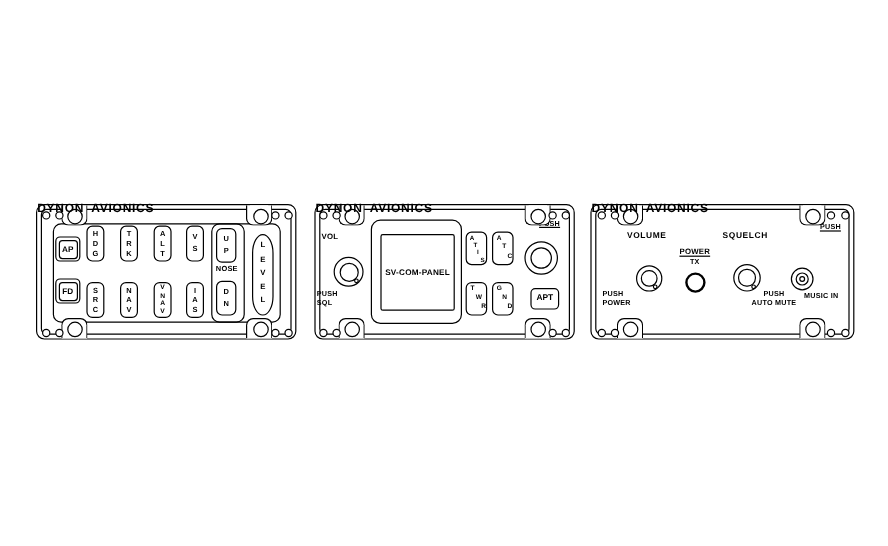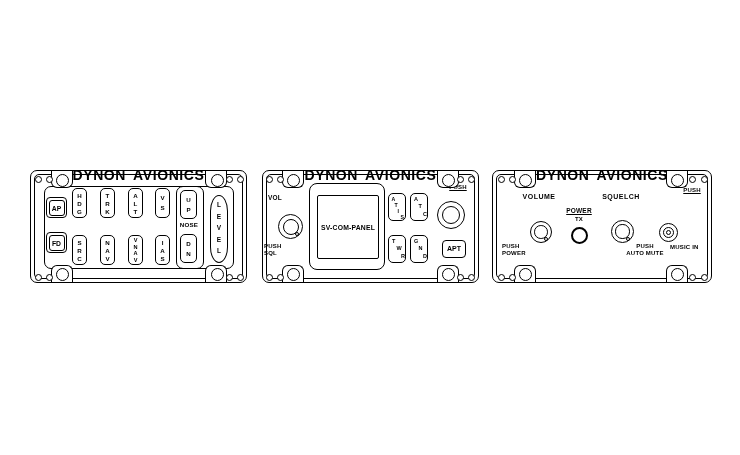--- a/index.html
+++ b/index.html
@@ -3,22 +3,22 @@
 <meta charset="utf-8">
 <style>
   html,body{margin:0;padding:0;background:#fff;}
   .canvas{position:relative;width:740px;height:455px;background:#fff;
           font-family:"Liberation Sans",sans-serif;color:#000;overflow:hidden;}
   .panel{position:absolute;top:170px;height:113px;background:#fff;
          border:1.6px solid #000;border-radius:7px;box-sizing:border-box;}
   .face{position:absolute;left:3px;top:3px;right:3px;bottom:3px;
         border:1.2px solid #000;border-radius:5px;}
   .btnarea{position:absolute;border:1.3px solid #000;border-radius:7px;}
-  .title{position:absolute;top:-1px;left:0;right:0;text-align:center;z-index:4;
-         font-size:14px;font-weight:bold;letter-spacing:0.6px;word-spacing:3px;line-height:10px;}
+  .title{position:absolute;top:-1px;left:0;right:0;text-align:left;z-index:4;
+         font-size:10px;font-weight:bold;letter-spacing:0.6px;word-spacing:3px;line-height:10px;}
   .tab{position:absolute;width:22px;height:17px;background:#fff;z-index:2;box-sizing:border-box;
        border:1.3px solid #000;}
   .tab.tt{top:0;border-top:none;border-radius:0 0 6px 6px;}
   .tab.tb{bottom:0;border-bottom:none;border-radius:6px 6px 0 0;}
   .sw{position:absolute;border-radius:50%;background:#fff;z-index:3;box-sizing:border-box;}
   .sw.s{width:7px;height:7px;border:1.2px solid #000;}
   .sw.l{width:13px;height:13px;border:1.4px solid #000;}
   .key{position:absolute;border:1.3px solid #000;border-radius:5px;background:#fff;
        box-sizing:border-box;text-align:center;font-weight:bold;z-index:1;}
   .stack{width:5px;margin:0 auto;word-break:break-all;text-align:center;}

